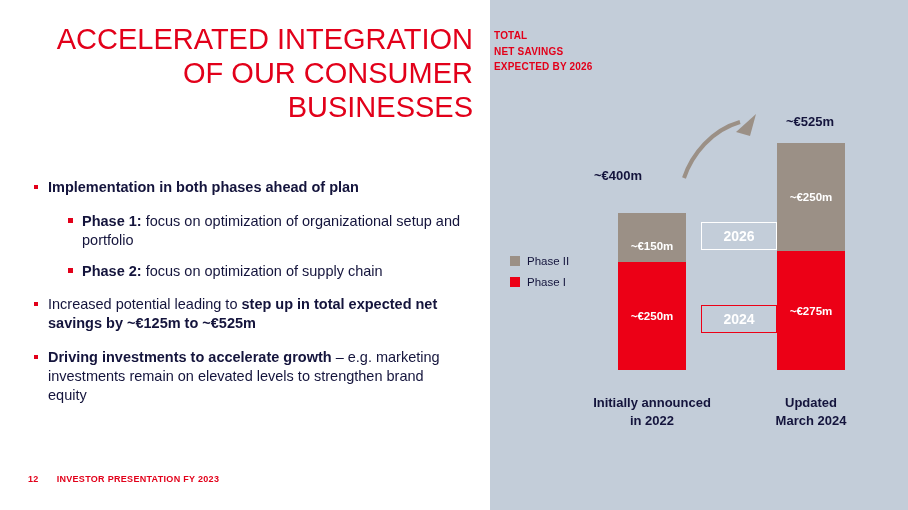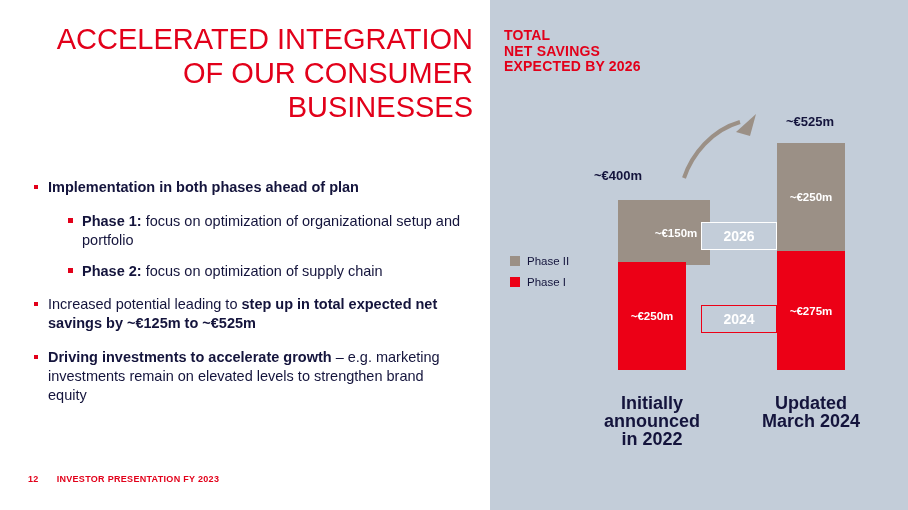--- a/index.html
+++ b/index.html
@@ -110,24 +110,24 @@
   .right {
     position: absolute;
     left: 490px;
     top: 0;
     width: 418px;
     height: 510px;
     background: #c3cdd9;
   }
   .right-title {
     position: absolute;
-    left: 14px;
+    left: 4px;
     top: 28px;
     color: #e2001a;
-    font-size: 14px;
+    font-size: 10px;
     font-weight: bold;
     line-height: 15.5px;
     letter-spacing: 0.2px;
   }
 
   .chart {
     position: absolute;
     left: 0;
     top: 0;
     width: 418px;
@@ -157,21 +157,21 @@
     position: absolute;
     color: #14143c;
     font-size: 13px;
     font-weight: bold;
     text-align: center;
     width: 110px;
   }
   .bar-caption {
     position: absolute;
     color: #14143c;
-    font-size: 18px;
+    font-size: 13px;
     font-weight: bold;
     text-align: center;
     width: 160px;
     line-height: 18px;
   }
 
   .legend {
     position: absolute;
     left: 20px;
     top: 255px;
@@ -276,21 +276,21 @@
           <span>Phase II</span>
         </div>
         <div class="legend-row">
           <span class="legend-swatch p1"></span>
           <span>Phase I</span>
         </div>
       </div>
 
       <div class="bar-total" style="left:73px; top:168px;">~€400m</div>
       <div class="bar" style="left:128px; top:197px; height:173px;">
-        <div class="seg phase2" style="top:3px; height:65px;padding-left:24px;">
+        <div class="seg phase2" style="top:16px; height:65px;">
           <span>~€150m</span>
         </div>
         <div class="seg phase1" style="top:65px; height:108px;">
           <span>~€250m</span>
         </div>
       </div>
       <div class="bar-caption" style="left:82px; top:394px;">
         <div>Initially announced</div>
         <div>in 2022</div>
       </div>

